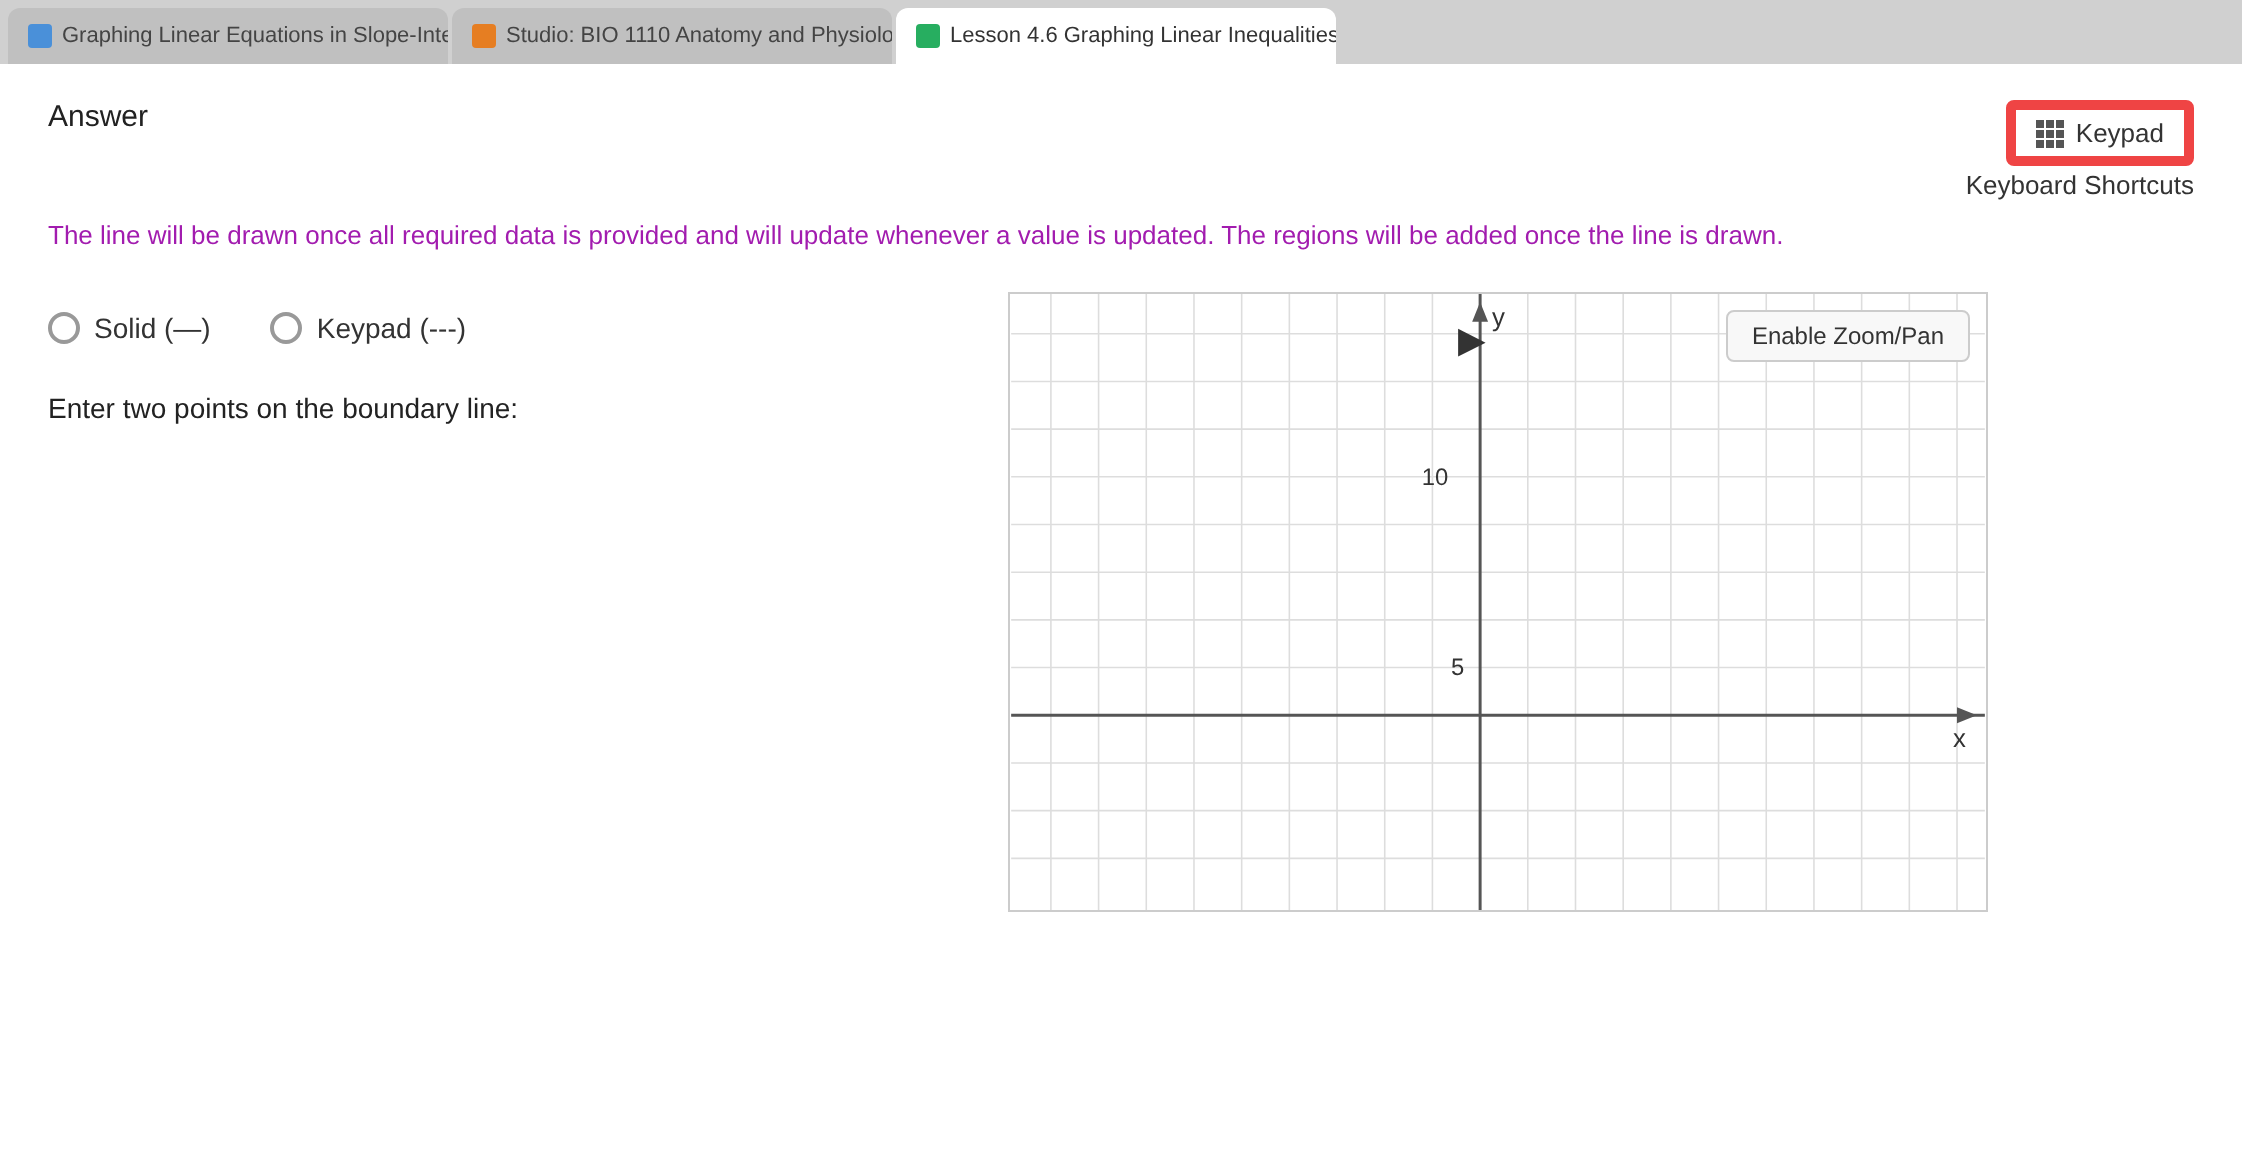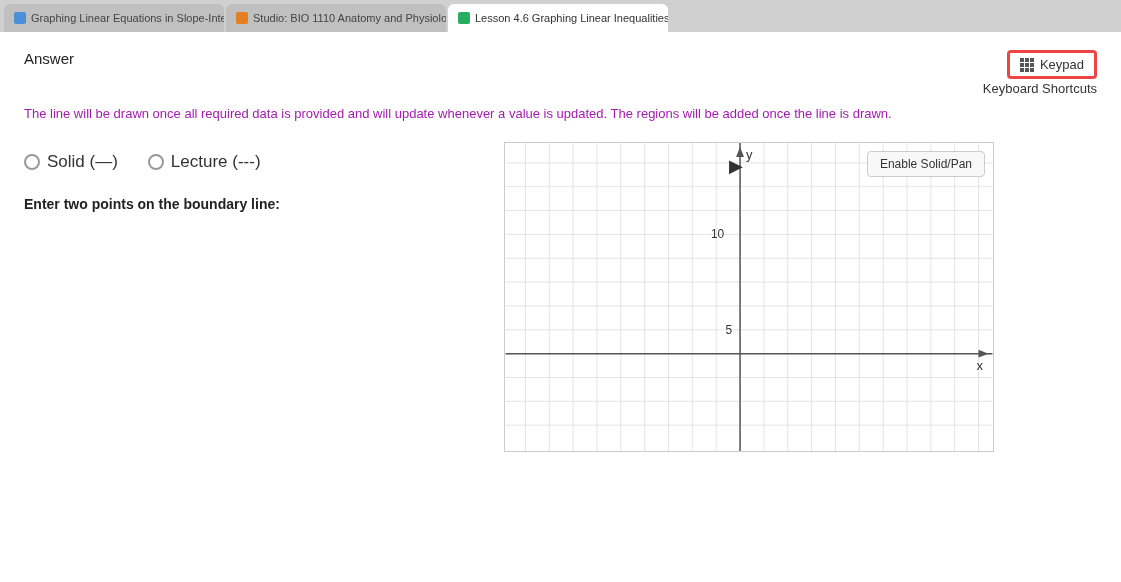--- a/index.html
+++ b/index.html
@@ -91,21 +91,21 @@
       flex-direction: column;
       align-items: flex-end;
       gap: 2px;
     }
 
     .keypad-button {
       display: flex;
       align-items: center;
       gap: 6px;
       background: #fff;
-      border: 3px solid #ef4444;
+      border: 5px solid #ef4444;
       border-radius: 4px;
       padding: 4px 10px;
       font-size: 13px;
       cursor: pointer;
       color: #333;
     }
     .keypad-icon {
       display: inline-grid;
       grid-template-columns: repeat(3, 4px);
       grid-template-rows: repeat(3, 4px);
@@ -159,39 +159,39 @@
       display: flex;
       gap: 30px;
       margin-bottom: 24px;
       align-items: center;
     }
 
     .radio-option {
       display: flex;
       align-items: center;
       gap: 7px;
-      font-size: 17px;
+      font-size: 14px;
       color: #333;
       cursor: pointer;
     }
 
     .radio-circle {
       width: 16px;
       height: 16px;
       border-radius: 50%;
       border: 2px solid #999;
       display: flex;
       align-items: center;
       justify-content: center;
       flex-shrink: 0;
     }
 
     .two-points-label {
       font-size: 14px;
-      font-weight: 700;
+      font-weight: 400;
       color: #222;
     }
 
     
     .graph-panel {
       flex: 1;
       position: relative;
     }
 
     .enable-zoom-btn {
@@ -284,32 +284,32 @@
 
       <div class="left-panel">
 
         <div class="radio-group">
           <label class="radio-option">
             <div class="radio-circle"></div>
             <span>Solid (—)</span>
           </label>
           <label class="radio-option">
             <div class="radio-circle"></div>
-            <span>Lecture (---)</span>
+            <span>Keypad (---)</span>
           </label>
         </div>
 
         <div class="two-points-label">Enter two points on the boundary line:</div>
       </div>
 
       <div class="graph-panel">
         <div class="graph-container">
           
           <button class="enable-zoom-btn">
-            <span>Enable Solid/Pan</span>
+            <span>Enable Zoom/Pan</span>
           </button>
 
           
           <div class="cursor-arrow">▶</div>
 
           
           <svg class="graph-svg" viewBox="0 0 490 310" xmlns="http://www.w3.org/2000/svg">
 
             <g stroke="#ddd" stroke-width="0.8">
               <line x1="20" y1="0" x2="20" y2="310"></line>

